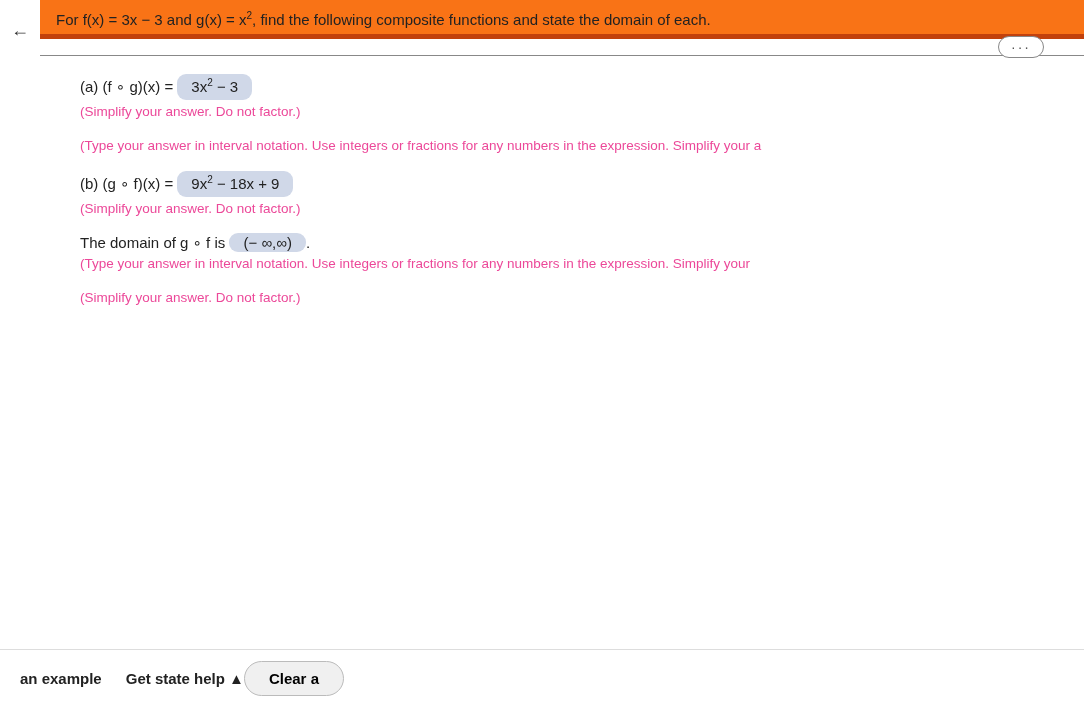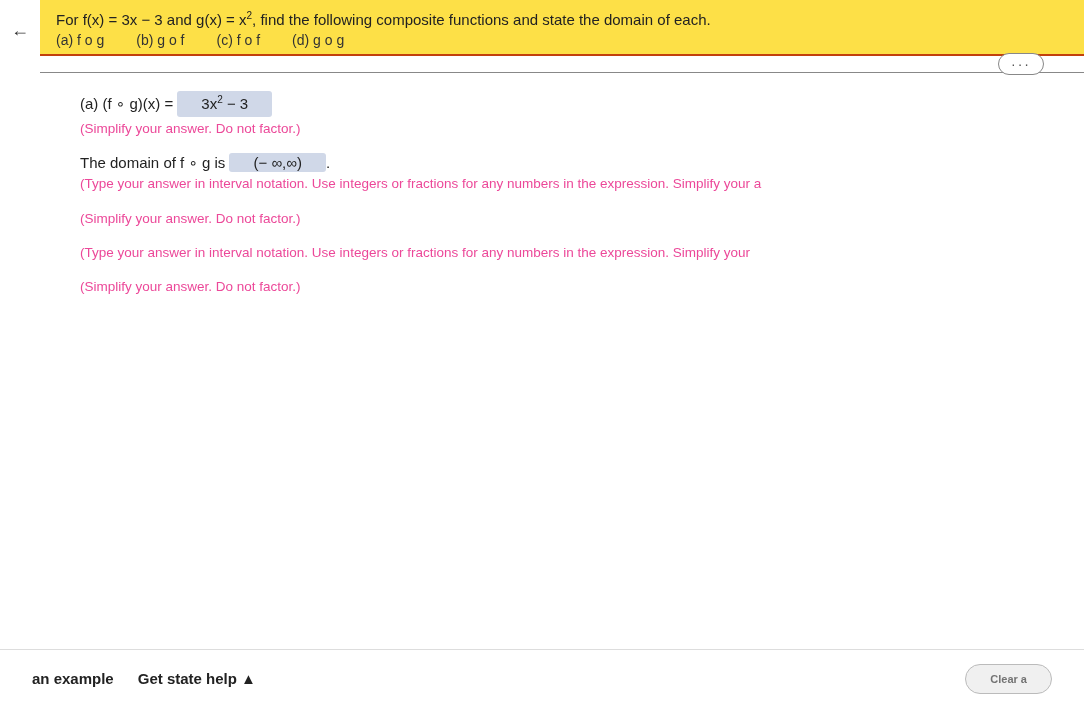--- a/index.html
+++ b/index.html
@@ -11,22 +11,22 @@
       height: 707px;
       overflow: hidden;
       position: relative;
     }
 
     
     .top-bar {
       display: flex;
       align-items: center;
       padding: 10px 16px 6px 16px;
-      background: #fde047;
-      border-bottom: 2px solid #c2410c;
+      background: #f97316;
+      border-bottom: 5px solid #c2410c;
       gap: 24px;
     }
     .problem-text {
       font-size: 15px;
       color: #222;
       flex: 1;
     }
     .problem-text sup { font-size: 10px; vertical-align: super; }
     .parts-row {
       display: flex;
@@ -74,22 +74,22 @@
     .answer-line {
       font-size: 15px;
       color: #222;
       margin-bottom: 2px;
       line-height: 1.6;
     }
     .answer-line sup { font-size: 10px; vertical-align: super; }
 
     .highlighted {
       background: #d0d8e8;
-      border-radius: 3px;
-      padding: 1px 24px;
+      border-radius: 9px;
+      padding: 1px 14px;
       display: inline-block;
     }
 
     .hint-text {
       font-size: 13.5px;
       color: #ec4899;
       margin-bottom: 14px;
       line-height: 1.5;
     }
 
@@ -112,45 +112,44 @@
     .bottom-bar {
       position: absolute;
       bottom: 0;
       left: 0;
       right: 0;
       height: 58px;
       background: #fff;
       border-top: 1px solid #ddd;
       display: flex;
       align-items: center;
-      padding: 0 32px;
-      justify-content: space-between;
+      padding: 0 20px;
     }
 
     .bottom-left {
       display: flex;
       gap: 24px;
       align-items: center;
     }
 
     .bottom-link {
       font-size: 15px;
       font-weight: bold;
       color: #222;
       cursor: pointer;
     }
 
     .clear-btn {
       background: #f0f0f0;
       border: 1.5px solid #bbb;
       border-radius: 20px;
       padding: 8px 24px;
-      font-size: 11px;
+      font-size: 15px;
       font-weight: bold;
-      color: #737373;
+      color: #000000;
       cursor: pointer;
     }
 
     
     .side-nav {
       position: absolute;
       left: 0;
       top: 0;
       width: 40px;
       height: 100%;
@@ -173,50 +172,47 @@
 <div class="side-nav">
   <span class="nav-arrow">←</span>
   <span class="nav-arrow" style="margin-top:auto;">▼</span>
 </div>
 
 <div class="top-bar" style="margin-left:40px;">
   <div>
     <div class="problem-text">
       <span>For f(x) = 3x − 3 and g(x) = x</span><sup>2</sup><span>, find the following composite functions and state the domain of each.</span>
     </div>
-    <div class="parts-row">
-      <span class="part-label">(a)  f o g</span>
-      <span class="part-label">(b)  g o f</span>
-      <span class="part-label">(c)  f o f</span>
-      <span class="part-label">(d)  g o g</span>
-    </div>
   </div>
 </div>
 
 <div class="divider-row" style="margin-left:40px;">
   <button class="dots-btn">···</button>
 </div>
 
 <div class="main-content">
 
   <div class="answer-block">
     <div class="answer-line">
       <span>(a) (f ∘ g)(x) = </span><span class="highlighted">3x<sup>2</sup> − 3</span>
     </div>
     <div class="hint-text">(Simplify your answer. Do not factor.)</div>
 
+    <div class="hint-text">(Type your answer in interval notation. Use integers or fractions for any numbers in the expression. Simplify your a</div>
+  </div>
+
+  <div class="answer-block">
+    <div class="answer-line">
+      <span>(b) (g ∘ f)(x) = </span><span class="highlighted">9x<sup>2</sup> − 18x + 9</span>
+    </div>
+    <div class="hint-text">(Simplify your answer. Do not factor.)</div>
+
     <div class="domain-line">
-      <span>The domain of f ∘ g is </span><span class="highlighted">(− ∞,∞)</span><span>.</span>
-    </div>
-    <div class="hint-text">(Type your answer in interval notation. Use integers or fractions for any numbers in the expression. Simplify your a</div>
-  </div>
-
-  <div class="answer-block">
-    <div class="hint-text">(Simplify your answer. Do not factor.)</div>
-
+      <span>The domain of g ∘ f is </span><span class="highlighted">(− ∞,∞)</span><span>.</span>
+    </div>
     <div class="hint-text">(Type your answer in interval notation. Use integers or fractions for any numbers in the expression. Simplify your</div>
   </div>
 
   <div class="answer-block">
     <div class="hint-text">(Simplify your answer. Do not factor.)</div>
   </div>
 
 </div>
 
 <div class="bottom-bar">

